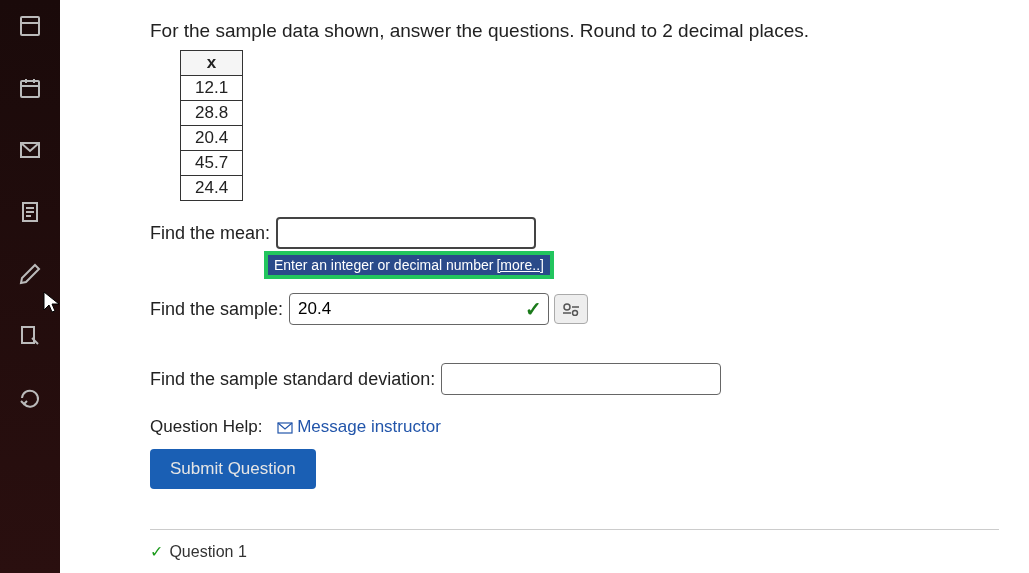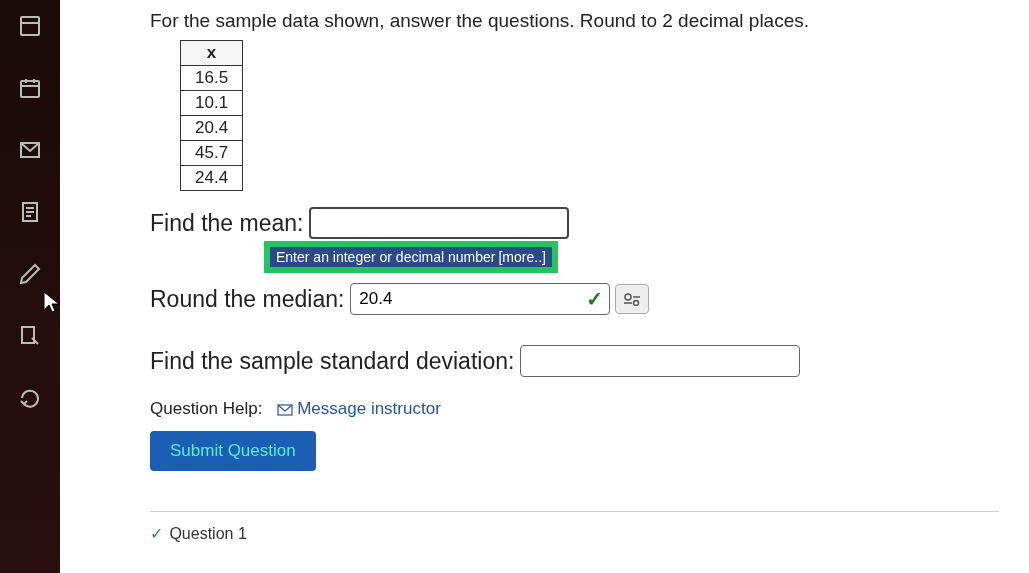--- a/index.html
+++ b/index.html
@@ -33,21 +33,21 @@
     }
     .sidebar-icon svg { width: 24px; height: 24px; }
     .cursor-overlay {
       position: absolute;
       left: 42px;
       top: 290px;
       pointer-events: none;
     }
     .content {
       flex: 1;
-      padding: 10px 30px 0 90px;
+      padding: 20px 30px 0 90px;
       background: #fff;
       position: relative;
       font-size: 18px;
       border-radius: 25px;
     }
     .instruction {
       font-size: 19px;
       margin-bottom: 8px;
       color: #222;
     }
@@ -67,46 +67,46 @@
       background: #f5f5f5;
     }
     .question-row {
       margin-bottom: 22px;
       display: flex;
       align-items: center;
       flex-wrap: wrap;
       gap: 6px;
       position: relative;
     }
-    .question-row .label { font-size: 23px; }
+    .question-row .label { font-size: 18px; }
     .answer-input {
       border: 1px solid #666;
       height: 32px;
       padding: 4px 8px;
       font-size: 17px;
       border-radius: 4px;
     }
     .mean-input { width: 260px; border: 2px solid #444; }
     .median-input { width: 260px; }
     .stddev-input { width: 280px; }
     .tooltip {
       position: absolute;
       left: 114px;
       top: 34px;
       background: #2a4a8a;
       color: #fff;
       font-size: 14px;
       padding: 2px 6px;
-      border: 6px solid #22c55e;
+      border: 4px solid #22c55e;
       white-space: nowrap;
       display: flex;
       align-items: center;
       gap: 3px;
     }
-    .tooltip .more-link { cursor: pointer; }
+    .tooltip .more-link { text-decoration: underline; cursor: pointer; }
     .check-icon {
       color: #1a7a1a;
       font-size: 20px;
       font-weight: bold;
       margin-left: -30px;
       margin-right: 6px;
       z-index: 2;
     }
     .settings-btn {
       width: 34px;
@@ -127,21 +127,21 @@
       font-size: 17px;
     }
     .help-link {
       color: #2255aa;
       cursor: pointer;
       margin-left: 10px;
     }
     .help-link svg { vertical-align: middle; margin-right: 4px; }
     .submit-btn {
       background: #1a5fb4;
-      color: #5eead4;
+      color: #e5e5e5;
       border: none;
       padding: 10px 20px;
       font-size: 17px;
       border-radius: 4px;
       cursor: pointer;
     }
     .next-question {
       margin-top: 40px;
       padding-top: 12px;
       border-top: 1px solid #ccc;
@@ -212,24 +212,24 @@
   <div class="instruction">For the sample data shown, answer the questions. Round to 2 decimal places.</div>
 
   <table class="data-table">
     <thead>
         <tr>
           <th>x</th>
         </tr>
       </thead>
     <tbody>
       <tr>
-          <td>16.5</td>
-        </tr>
-      <tr>
-          <td>10.1</td>
+          <td>12.1</td>
+        </tr>
+      <tr>
+          <td>28.8</td>
         </tr>
       <tr>
           <td>20.4</td>
         </tr>
       <tr>
           <td>45.7</td>
         </tr>
       <tr>
           <td>24.4</td>
         </tr>
@@ -239,34 +239,34 @@
   <div class="question-row" style="margin-bottom:44px;">
     <span class="label">Find the mean:</span>
     <input class="answer-input mean-input" type="text" value="" style="">
     <div class="tooltip">
       <span>Enter an integer or decimal number</span>
       <span class="more-link">[more..]</span>
     </div>
   </div>
 
   <div class="question-row">
-    <span class="label">Round the median:</span>
+    <span class="label">Find the sample:</span>
     <input class="answer-input median-input" type="text" value="20.4" style="">
     <span class="check-icon">✓</span>
     <div class="settings-btn">
       <svg width="18" height="14" viewBox="0 0 18 14">
           <circle cx="5" cy="5" r="3" fill="none" stroke="#555" stroke-width="1.5"></circle>
           <line x1="10" y1="5" x2="17" y2="5" stroke="#555" stroke-width="1.5"></line>
           <circle cx="13" cy="11" r="2.5" fill="none" stroke="#555" stroke-width="1.5"></circle>
           <line x1="1" y1="11" x2="9" y2="11" stroke="#555" stroke-width="1.5"></line>
         </svg>
     </div>
   </div>
 
-  <div class="question-row" style="margin-top:30px;">
+  <div class="question-row" style="margin-top:38px;">
     <span class="label">Find the sample standard deviation:</span>
     <input class="answer-input stddev-input" type="text" value="" style="">
   </div>
 
   <div class="help-row">
     <span>Question Help:</span>
     <span class="help-link">
       <svg width="16" height="12" viewBox="0 0 16 12">
           <rect x="1" y="1" width="14" height="10" fill="none" stroke="#2255aa" stroke-width="1.2"></rect>
           <path d="M1 1 L8 7 L15 1" fill="none" stroke="#2255aa" stroke-width="1.2"></path>

